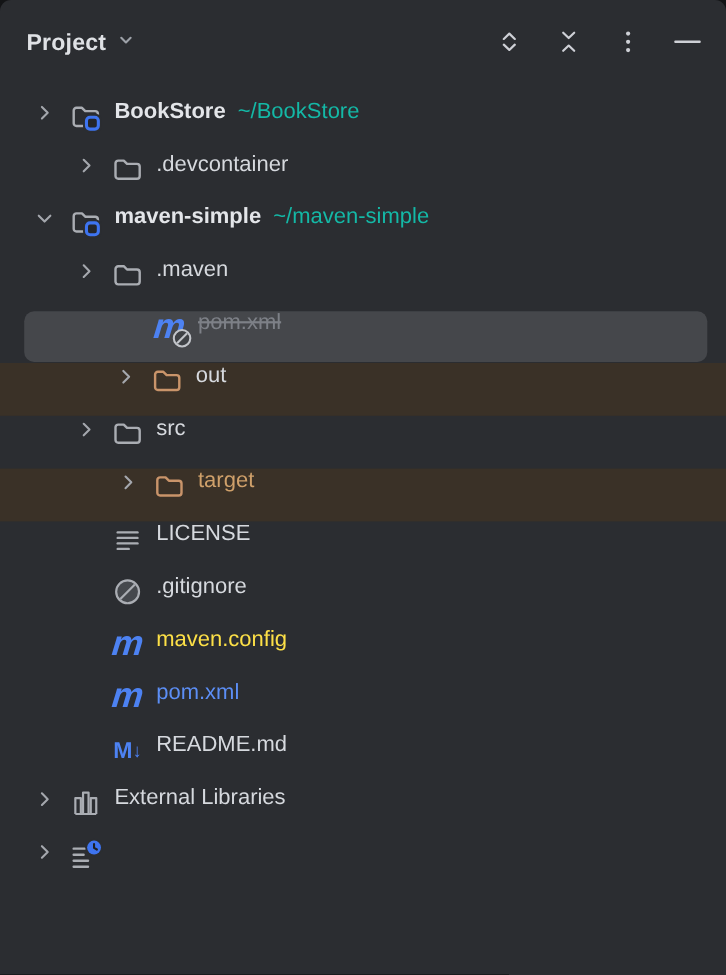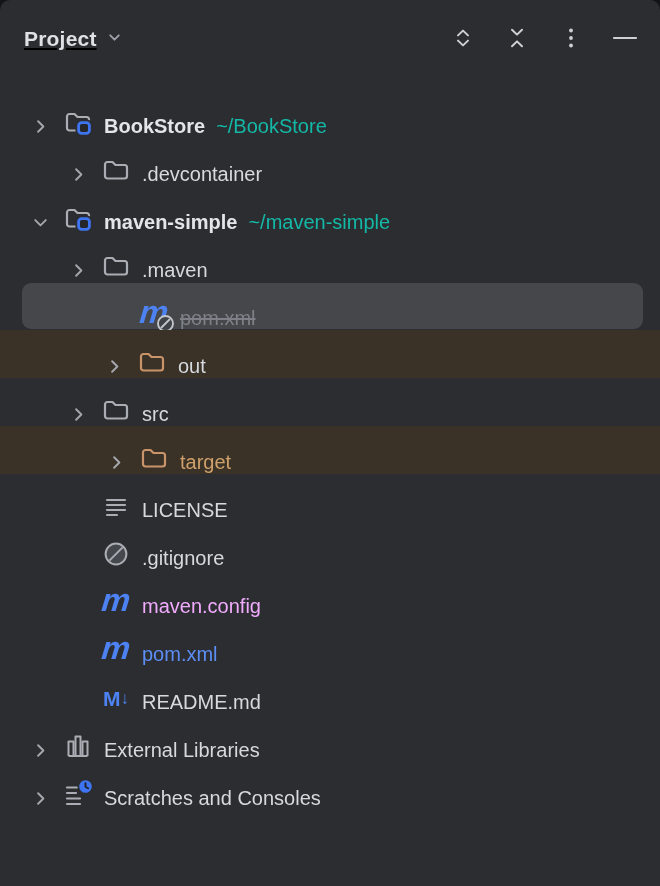--- a/index.html
+++ b/index.html
@@ -7,38 +7,38 @@
     width:660px;height:886px;
     background:#2b2d31;
     border-radius:10px 10px 0 0;
     overflow:hidden;
     font-family:"Liberation Sans",sans-serif;
     -webkit-font-smoothing:antialiased;
     position:relative;
   }
   
   .header{display:flex;align-items:center;height:78px;padding:0 20px 0 24px;}
-  .title-wrap{display:flex;align-items:center;gap:9px;cursor:pointer;text-decoration:underline;}
+  .title-wrap{display:flex;align-items:center;gap:9px;cursor:pointer;}
   .title{font-size:21px;font-weight:700;color:#dfe1e5;letter-spacing:.2px;}
   .spacer{flex:1;}
   .hbtns{display:flex;align-items:center;gap:24px;}
   .icon-btn{background:none;border:none;padding:0;margin:0;width:30px;height:30px;
     display:flex;align-items:center;justify-content:center;cursor:pointer;}
   
   .tree{padding-top:12px;}
   .row{position:relative;height:48px;font-size:20px;color:#d6d9de;cursor:pointer;}
   .row-bg-excluded{background:#3a3127;}
   .sel-bg{position:absolute;left:22px;right:17px;top:1px;bottom:1px;background:#45474b;border-radius:9px;}
-  .row-content{position:relative;display:flex;align-items:flex-end;height:100%;}
+  .row-content{position:relative;display:flex;align-items:flex-start;height:100%;}
   .chev{width:24px;height:24px;flex:none;display:flex;align-items:center;justify-content:center;}
   .icon{width:32px;height:32px;flex:none;margin:0 10px;display:flex;align-items:center;justify-content:center;position:relative;}
   .label{white-space:nowrap;}
   .bold{font-weight:700;color:#e3e5e9;}
   .path{margin-left:11px;color:#14b8a6;white-space:nowrap;}
-  .c-green{color:#f0abfc;}
+  .c-green{color:#fde047;}
   .c-blue{color:#5c8ef5;}
   .c-excluded{color:#cfa06a;}
   .c-ignored{color:#7d8087;text-decoration:line-through;text-decoration-thickness:2px;}
   .m-glyph{font-style:italic;font-weight:600;font-size:32px;line-height:26px;color:#4d82f2;
     transform:skewX(-6deg);display:block;margin-top:-4px;}
   .m-badge{position:absolute;right:-5px;bottom:-3px;}
   .md-wrap{display:flex;align-items:center;}
   .md-m{font-weight:800;font-size:21px;color:#4d82f2;line-height:1;}
   .md-arrow{font-size:17px;font-weight:700;color:#4d82f2;line-height:1;margin-left:0px;}
 </style>
@@ -296,17 +296,16 @@
        <line x1="5" y1="9.5" x2="15" y2="9.5"></line>
                 <line x1="5" y1="15" x2="14" y2="15"></line>
        <line x1="5" y1="20.5" x2="18" y2="20.5"></line>
                 <line x1="5" y1="26" x2="18" y2="26"></line>
               </g>
      <circle cx="23.5" cy="8.5" r="8" fill="#2b2d31"></circle>
      <circle cx="23.5" cy="8.5" r="6.3" fill="#3e74f0"></circle>
      <path d="M23.5 5.3 V8.8 L26.1 10.3" stroke="#1e2023" stroke-width="1.9" fill="none" stroke-linecap="round" stroke-linejoin="round"></path>
             </svg>
           </span>
-          <span class="label">Scratches and Consoles</span>
         </div>
       </div>
     </div>
 </div>
 
 </body></html>

